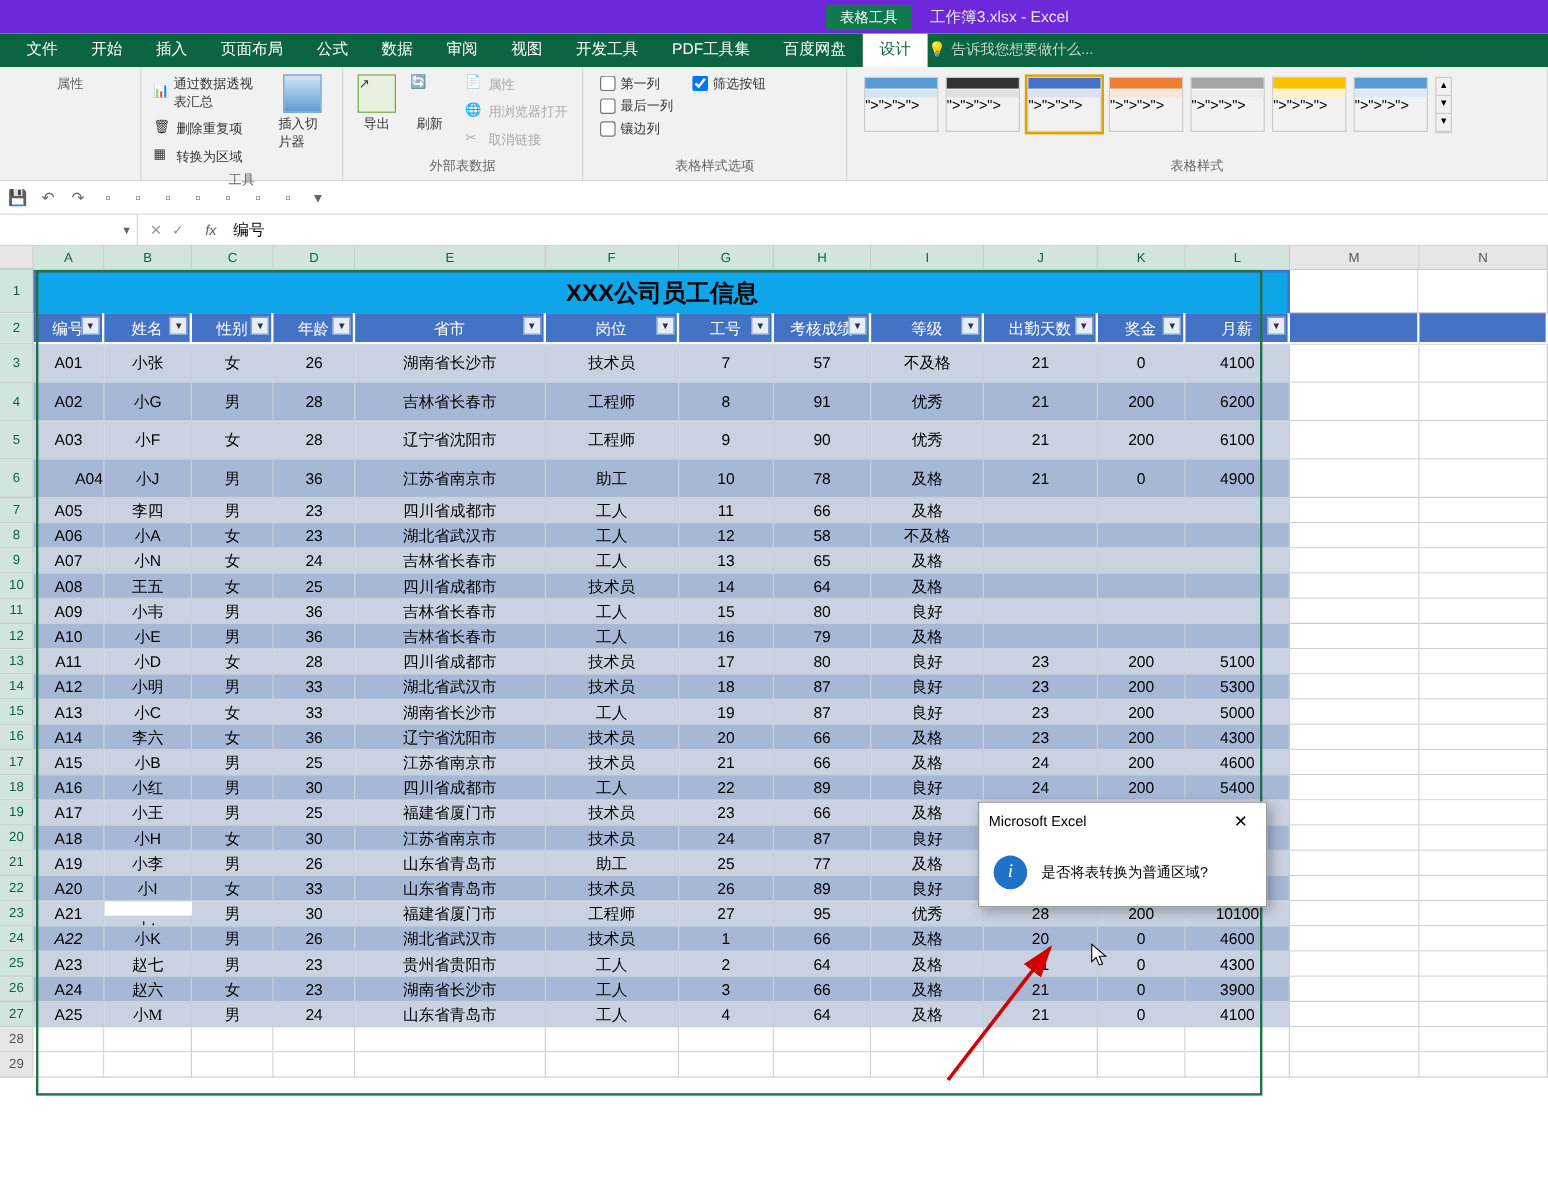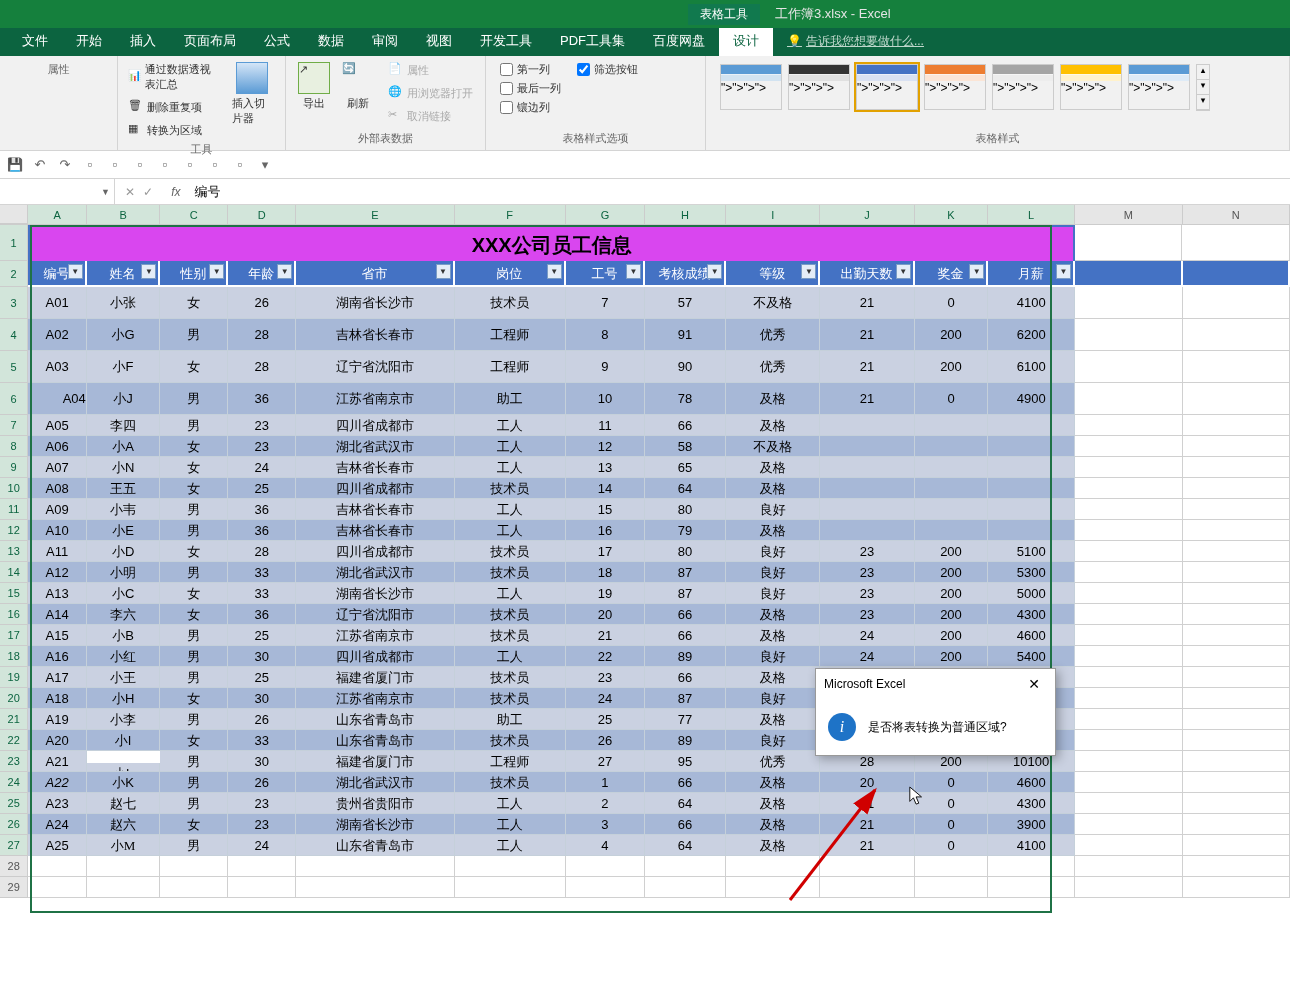--- a/index.html
+++ b/index.html
@@ -1,27 +1,27 @@
 <!DOCTYPE html>
 <html><head>
 <meta charset="utf-8">
 <style>
 * { box-sizing: border-box; margin: 0; padding: 0; font-family: "Microsoft YaHei", "Segoe UI", sans-serif; }
 body { background: #fff; width: 1290px; height: 982px; overflow: hidden; font-size: 12px; }
 
 
-.titlebar { height: 28px; background: #15803d; display: flex; align-items: center; justify-content: center; position: relative; }
+.titlebar { height: 28px; background: #6d28d9; display: flex; align-items: center; justify-content: center; position: relative; }
 .titlebar .table-tool-tab { background: #11794e; color: #fff; padding: 2px 12px; position: absolute; left: 688px; top: 4px; font-size: 12px; }
 .titlebar .doc-title { position: absolute; left: 775px; color: #e4e4e4; font-size: 13px; }
 
 
 .tabs { height: 28px; background: #0c6440; display: flex; align-items: flex-end; padding-left: 8px; }
 .tab { color: #fff; padding: 6px 14px; font-size: 13px; cursor: pointer; }
 .tab.design { background: #fff; color: #0c6440; }
-.tell-me { color: #bfd8cc; padding: 6px 14px; font-size: 12px; text-decoration: underline; }
+.tell-me { color: #bfd8cc; padding: 6px 1px; font-size: 12px; }
 .tell-me .bulb { margin-right: 4px; }
 
 
 .ribbon { height: 95px; background: #f1f1f1; border-bottom: 1px solid #d4d4d4; display: flex; }
 .ribbon-group { border-right: 1px solid #d4d4d4; padding: 4px 6px; display: flex; flex-direction: column; justify-content: space-between; }
 .ribbon-group-label { text-align: center; font-size: 11px; color: #666; margin-top: 2px; }
 .ribbon-group-content { flex: 1; display: flex; align-items: flex-start; }
 .prop-group { width: 118px; }
 .prop-group .lbl { font-size: 11px; color: #333; margin-bottom: 2px; }
 .prop-group input { width: 100px; font-size: 11px; border: 1px solid #aaa; padding: 1px 3px; }
@@ -74,21 +74,21 @@
 .thead-row .cell { background: #4472c4; color: #fff; border-right: 2px solid #fff; border-bottom: 2px solid #fff; font-size: 13px; position: relative; }
 .thead-row .cell .dd-btn { position: absolute; right: 2px; top: 3px; width: 15px; height: 15px; background: #e5edf7; border: 1px solid #7a9cc5; font-size: 8px; line-height: 13px; color: #333; }
 
 
 .band0 .cell.tbl { background: #b4c6e7; }
 .band1 .cell.tbl { background: #d9e1f2; }
 
 .sel-area .cell.tbl { filter: brightness(0.93); }
 
 
-.title-row .cell.title { font-size: 20px; font-weight: 600; background: #d946ef; border: 2px solid #4472c4; border-bottom: none; grid-column: span 12; }
+.title-row .cell.title { font-size: 20px; font-weight: 600; background: #0ea5e9; border: 2px solid #4472c4; border-bottom: none; grid-column: span 12; }
 .title-row { height: 36px; }
 .title-row .cell.title { line-height: 36px; }
 
 
 .selection-rect { position: absolute; border: 2px solid #1f7246; pointer-events: none; z-index: 5; }
 
 
 .dialog { position: absolute; left: 815px; top: 463px; width: 241px; background: #fff; border: 1px solid #999; box-shadow: 3px 3px 10px rgba(0,0,0,0.3); z-index: 20; }
 .dialog-title { height: 30px; display: flex; align-items: center; justify-content: space-between; padding: 0 8px; font-size: 12px; }
 .dialog-title .close { width: 26px; text-align: center; font-size: 14px; cursor: pointer; }

